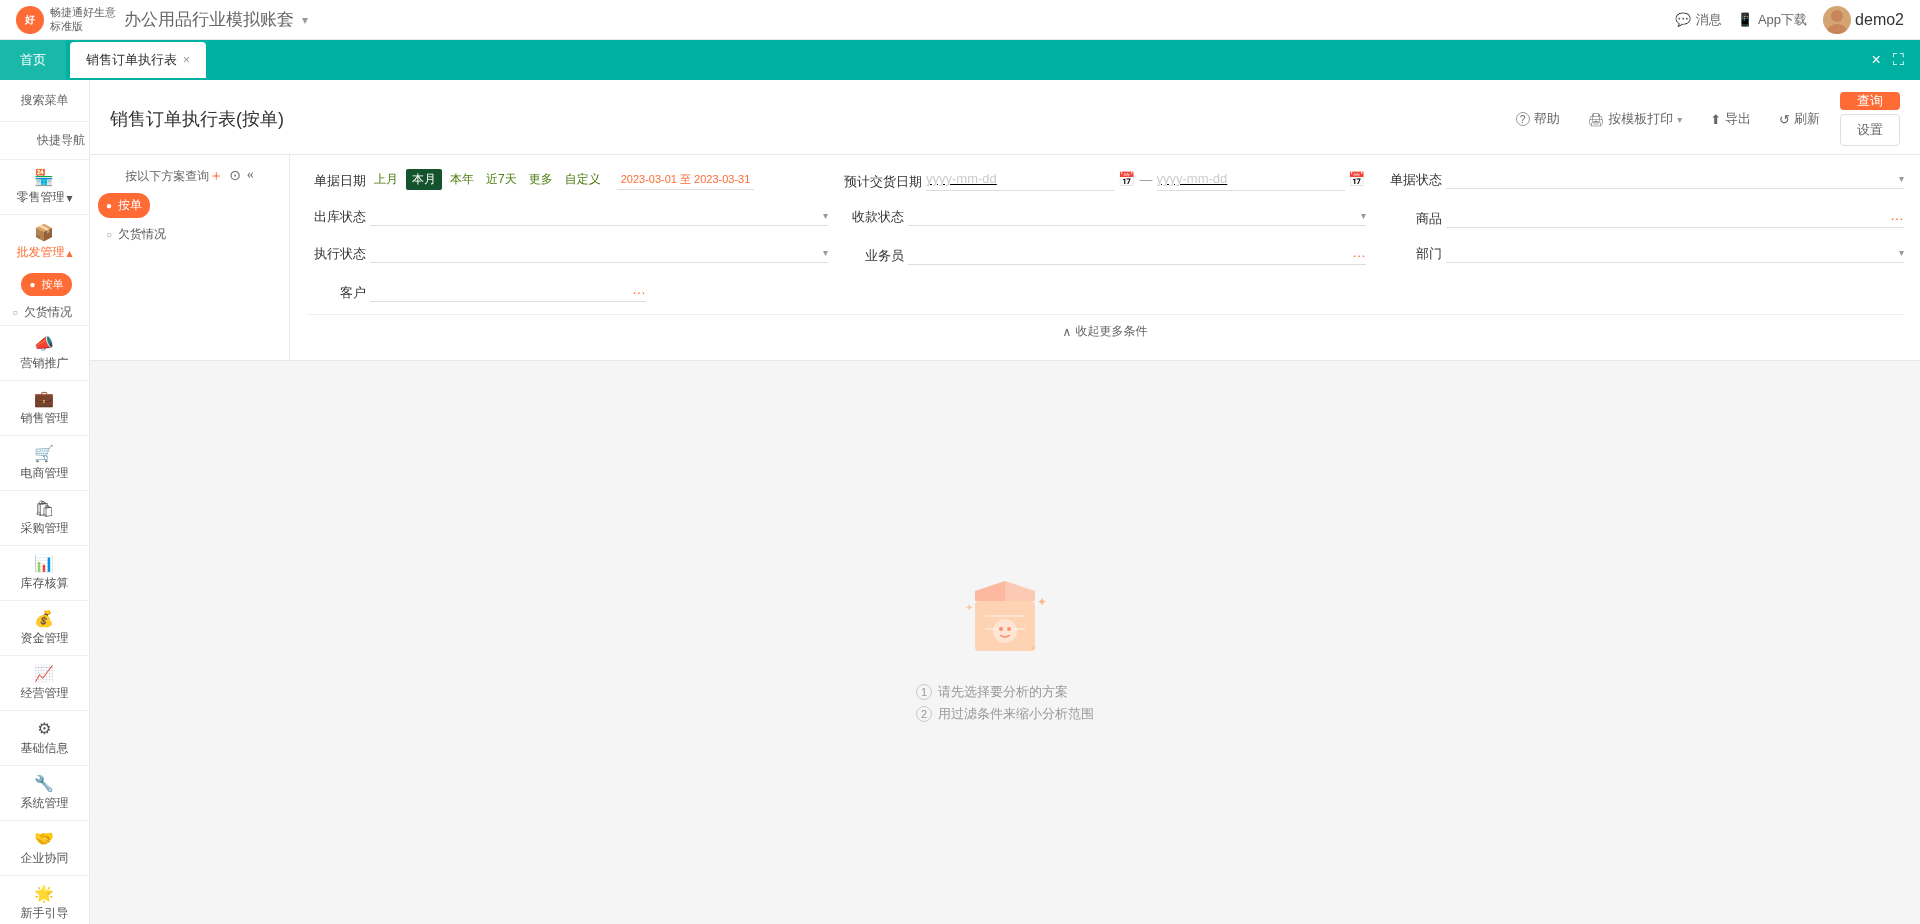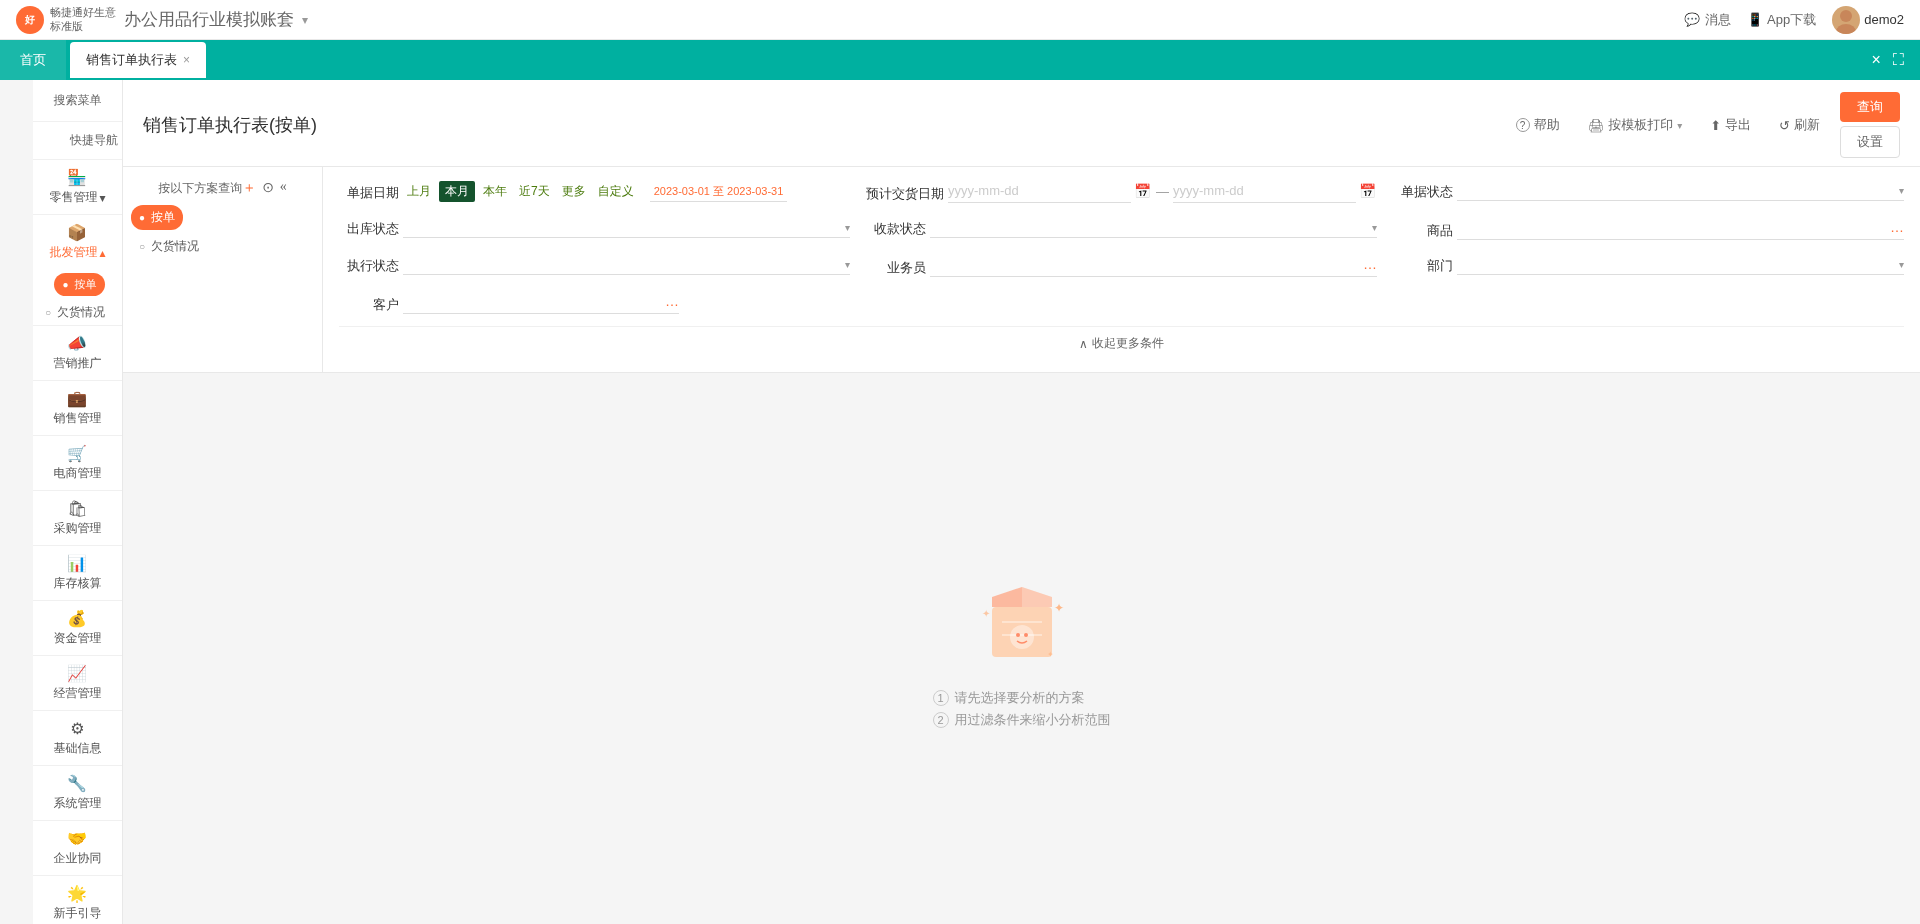--- a/index.html
+++ b/index.html
@@ -9,32 +9,32 @@
     .top-bar { height: 40px; background: #fff; display: flex; align-items: center; justify-content: space-between; padding: 0 16px; border-bottom: 1px solid #e8e8e8; flex-shrink: 0; }
     .top-bar-left { display: flex; align-items: center; gap: 8px; }
     .logo-area { display: flex; align-items: center; gap: 6px; }
     .logo-icon { width: 28px; height: 28px; background: #ff6b35; border-radius: 50%; display: flex; align-items: center; justify-content: center; color: white; font-size: 10px; font-weight: bold; }
     .logo-text { font-size: 11px; color: #666; line-height: 1.2; }
     .top-bar-title { font-size: 17px; color: #666; }
     .top-bar-title-arrow { color: #999; font-size: 12px; }
     .top-bar-right { display: flex; align-items: center; gap: 16px; }
     .top-bar-action { display: flex; align-items: center; gap: 4px; color: #666; font-size: 13px; cursor: pointer; }
     .user-avatar { width: 28px; height: 28px; border-radius: 50%; background: #d4a573; overflow: hidden; display: flex; align-items: center; justify-content: center; }
-    .user-name { color: #333; font-size: 13px; }
+    .user-name { color: #333; font-size: 16px; }
 
     
     .tab-bar { height: 40px; background: #00b0a0; display: flex; align-items: center; padding: 0 0; flex-shrink: 0; position: relative; }
     .tab-home { height: 40px; padding: 0 20px; display: flex; align-items: center; color: white; font-size: 13px; cursor: pointer; background: rgba(255,255,255,0.1); }
     .tab-active { height: 36px; padding: 0 16px; background: #fff; color: #333; display: flex; align-items: center; gap: 6px; font-size: 13px; cursor: pointer; border-radius: 4px 4px 0 0; margin-left: 4px; }
     .tab-close { color: #999; font-size: 12px; cursor: pointer; }
     .tab-bar-right { position: absolute; right: 16px; display: flex; gap: 12px; }
     .tab-bar-btn { color: white; font-size: 16px; cursor: pointer; }
 
     
-    .main-layout { display: flex; flex: 1; overflow: hidden; margin-left: 33px; }
+    .main-layout { display: flex; flex: 1; overflow: hidden; }
 
     
     .sidebar { width: 90px; background: #fff; border-right: 1px solid #e8e8e8; display: flex; flex-direction: column; overflow-y: auto; flex-shrink: 0; }
     .sidebar-search { padding: 8px; border-bottom: 1px solid #f0f0f0; }
     .sidebar-search-btn { width: 100%; text-align: center; font-size: 12px; color: #666; padding: 4px 0; cursor: pointer; }
     .sidebar-nav { padding: 4px 0; border-bottom: 1px solid #f0f0f0; }
     .sidebar-nav-label { text-align: right; font-size: 12px; color: #666; padding: 6px 4px; cursor: pointer; }
     .sidebar-section { border-bottom: 1px solid #f0f0f0; }
     .sidebar-item { display: flex; flex-direction: column; align-items: center; padding: 8px 4px; cursor: pointer; font-size: 12px; color: #555; }
     .sidebar-item.active { color: #ff6b35; }
@@ -42,21 +42,21 @@
     .sidebar-item-with-arrow { display: flex; align-items: center; justify-content: center; gap: 2px; }
 
     
     .content { flex: 1; display: flex; flex-direction: column; overflow: hidden; }
 
     
     .page-header { padding: 12px 20px 8px; background: #fff; border-bottom: 1px solid #e8e8e8; display: flex; align-items: center; justify-content: space-between; flex-shrink: 0; }
     .page-title { font-size: 18px; font-weight: 500; color: #333; }
     .page-header-actions { display: flex; align-items: center; gap: 12px; }
     .header-action-btn { display: flex; align-items: center; gap: 4px; color: #666; font-size: 13px; cursor: pointer; padding: 4px 8px; border: none; background: none; }
-    .btn-primary { background: #ff6b35; color: white; border: none; padding: 6px 16px; border-radius: 4px; font-size: 13px; cursor: pointer; }
+    .btn-primary { background: #ff6b35; color: white; border: none; padding: 0 16px; border-radius: 4px; font-size: 13px; cursor: pointer; }
     .btn-setting { border: 1px solid #ddd; color: #666; background: white; padding: 6px 16px; border-radius: 4px; font-size: 13px; cursor: pointer; }
 
     
     .filter-panel { background: #fff; border-bottom: 1px solid #e8e8e8; flex-shrink: 0; }
     .filter-panel-inner { display: flex; }
     .filter-left { width: 200px; border-right: 1px solid #e8e8e8; padding: 12px 8px; flex-shrink: 0; }
     .filter-left-header { display: flex; align-items: center; justify-content: center; margin-bottom: 8px; font-family: Liberation Serif, serif; }
     .filter-left-title { font-size: 12px; color: #666; }
     .filter-left-icons { display: flex; gap: 6px; }
     .filter-icon { font-size: 14px; cursor: pointer; color: #666; }
@@ -64,21 +64,21 @@
     .filter-scheme-item { display: flex; align-items: center; gap: 6px; padding: 4px 8px; border-radius: 12px; background: #ff6b35; color: white; font-size: 12px; cursor: pointer; margin-bottom: 4px; width: fit-content; }
     .filter-scheme-item2 { display: flex; align-items: center; gap: 6px; padding: 4px 8px; font-size: 12px; cursor: pointer; color: #555; }
     .filter-right { flex: 1; padding: 12px 16px; }
 
     
     .filter-row { display: flex; align-items: center; gap: 16px; margin-bottom: 12px; flex-wrap: wrap; }
     .filter-field { display: flex; align-items: flex-end; gap: 4px; flex: 1; min-width: 300px; }
     .filter-label { font-size: 13px; color: #333; white-space: nowrap; min-width: 60px; text-align: right; }
     .filter-select { flex: 1; border: none; border-bottom: 1px solid #ddd; padding: 4px 0; font-size: 13px; outline: none; background: transparent; display: flex; align-items: center; justify-content: space-between; cursor: pointer; }
     .filter-date-range { display: flex; align-items: center; gap: 4px; flex: 1; }
-    .filter-date-input { border: none; border-bottom: 1px solid #ddd; padding: 4px 0; font-size: 13px; outline: none; flex: 1; background: transparent; }
+    .filter-date-input { border: none; border-bottom: 1px solid #ddd; padding: 4px 0; font-size: 13px; outline: none; flex: 1; background: transparent; text-decoration: underline; }
     .filter-date-input::placeholder { color: #ccc; }
     .date-sep { color: #999; }
     .filter-dots { color: #ff6b35; cursor: pointer; font-size: 14px; }
 
     
     .date-quick { display: flex; gap: 4px; align-items: center; margin-right: 8px; }
     .date-quick-btn { font-size: 12px; color: #4d7c0f; cursor: pointer; padding: 2px 4px; }
     .date-quick-btn.active { background: #14532d; color: white; border-radius: 2px; padding: 2px 6px; }
 
     

